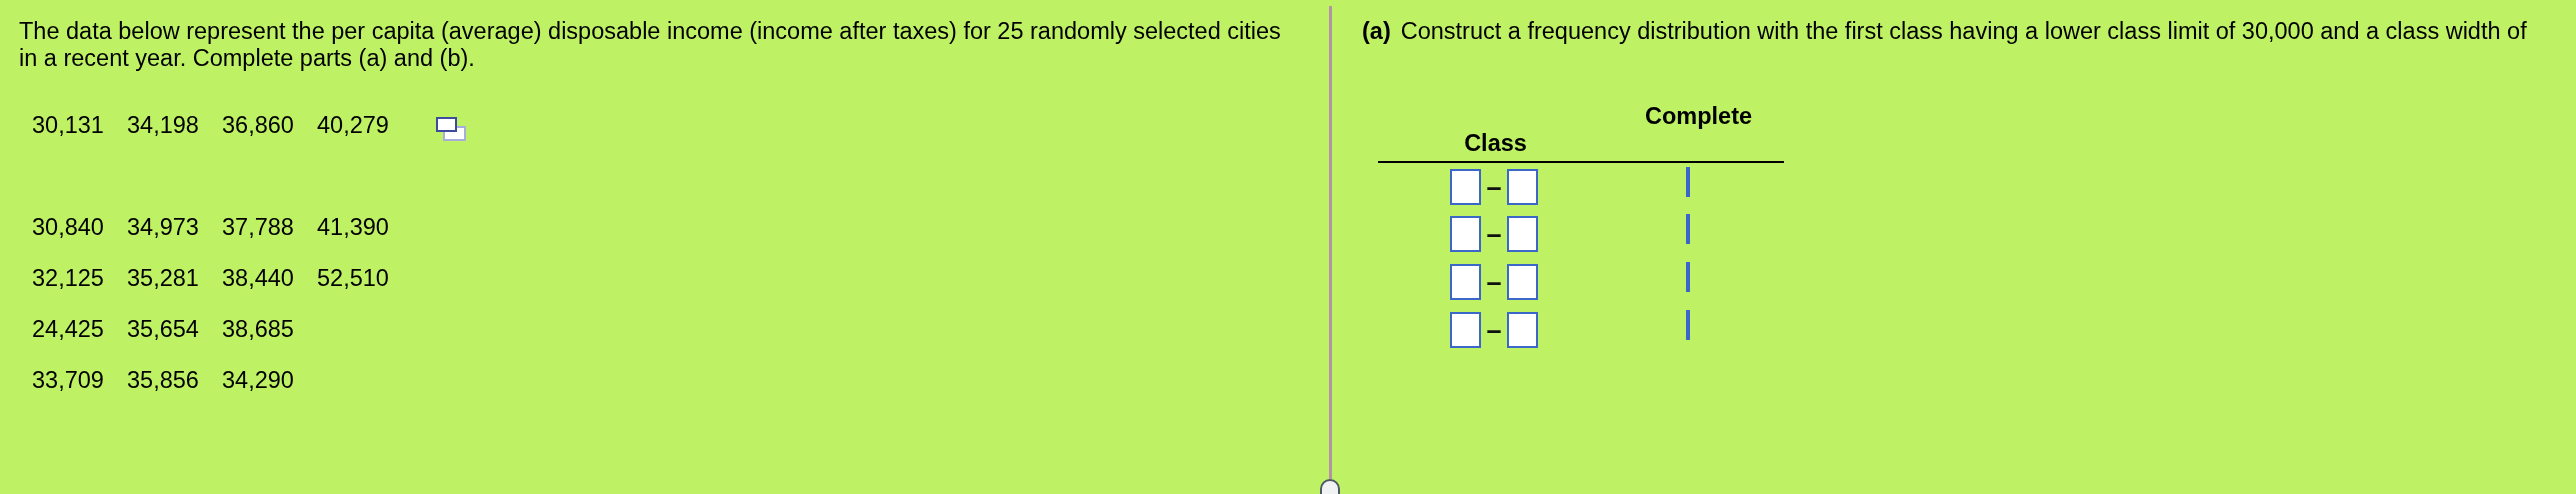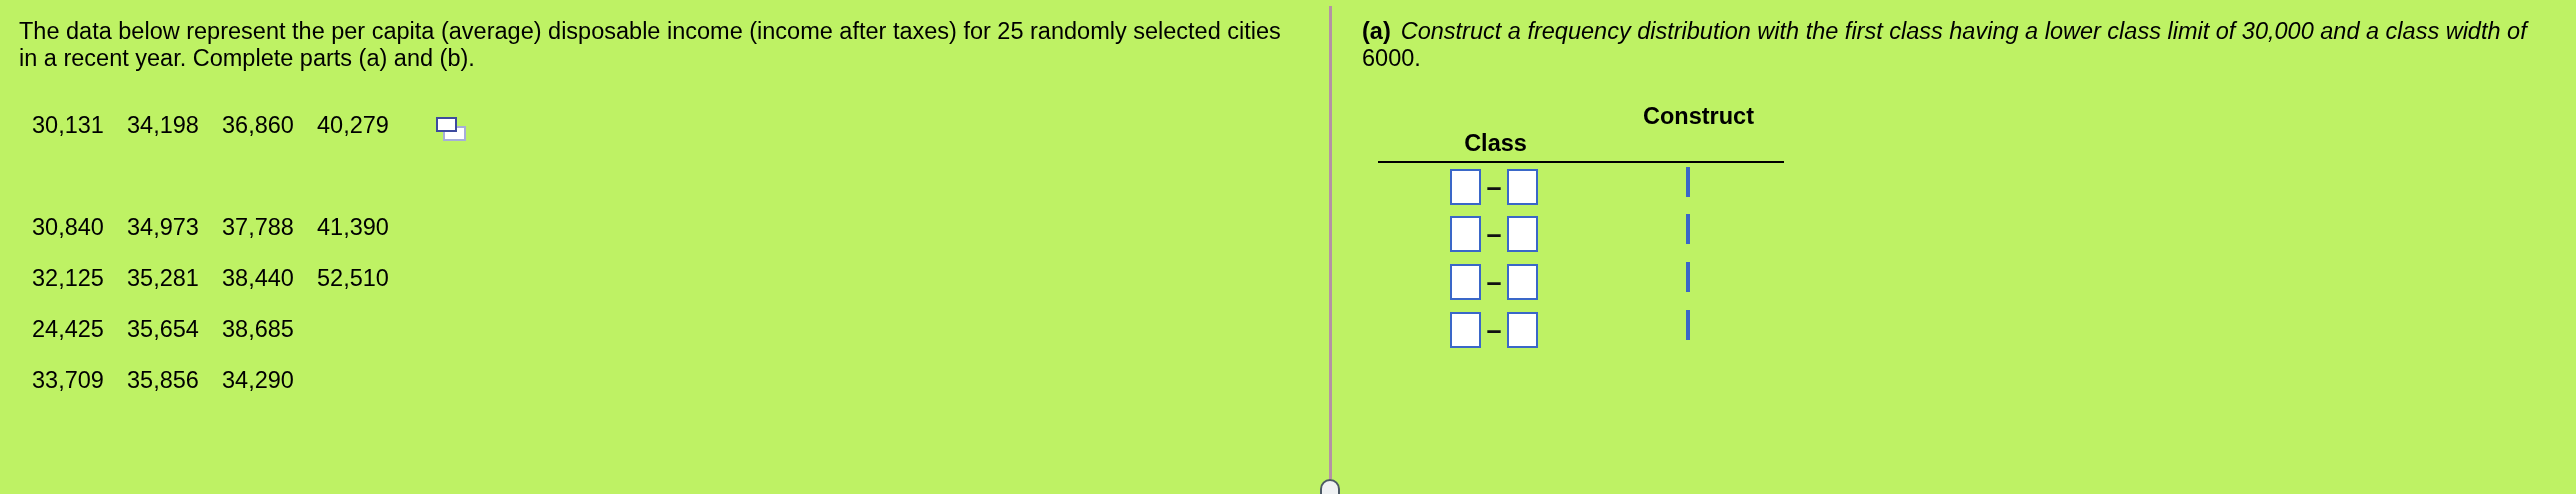--- a/index.html
+++ b/index.html
@@ -39,21 +39,21 @@
     border: 2.7px solid #4d5a66; background: #f0f2f4;
     border-radius: 10px 10px 8px 8px; cursor: row-resize;
   }
 
   
   .right-panel { position: absolute; left: 1332px; top: 0; width: 1244px; height: 494px; }
 
   .part-a { position: absolute; left: 30px; top: 18px; line-height: 27px; }
   .part-a .tline { white-space: nowrap; }
   .part-a .alabel { font-weight: bold; }
-  .part-a .atext { padding-left: 10px; font-style: italic; }
+  .part-a .atext { padding-left: 10px; }
 
   .ftable { position: absolute; left: 46px; top: 101px; width: 406px; height: 235px; }
   .fheader { display: flex; border-bottom: 2.7px solid #000; padding: 1.8px 0 4.5px 0; }
   .fh-class { width: 235px; text-align: center; font-weight: bold; margin-top: 27px; }
   .fh-freq  { flex: 1; text-align: center; font-weight: bold; }
 
   .fbody { position: relative; width: 100%; height: 194px; }
   .frow { position: absolute; left: 0; width: 100%; height: 36px; }
   .class-pair { position: absolute; left: 72px; top: 0; height: 36px; display: flex; align-items: center; }
   .ibox {
@@ -118,27 +118,26 @@
 
   <div class="divider"></div>
   <div class="divider-handle"></div>
 
   <div class="right-panel">
 
     <div class="part-a">
       <div class="tline">
         <span class="alabel">(a)</span><span class="atext">Construct a frequency distribution with the first class having a lower class limit of 30,000 and a class width of</span>
       </div>
-      <div class="tline">6000.</div>
     </div>
 
     <div class="ftable">
       <div class="fheader">
         <div class="fh-class">Class</div>
-        <div class="fh-freq">Construct</div>
+        <div class="fh-freq">Complete</div>
       </div>
 
       <div class="fbody">
 
         <div class="frow" style="top:5.4px">
           <span class="class-pair">
             <span class="ibox"></span>
             <span class="dash">–</span>
             <span class="ibox"></span>
           </span>

